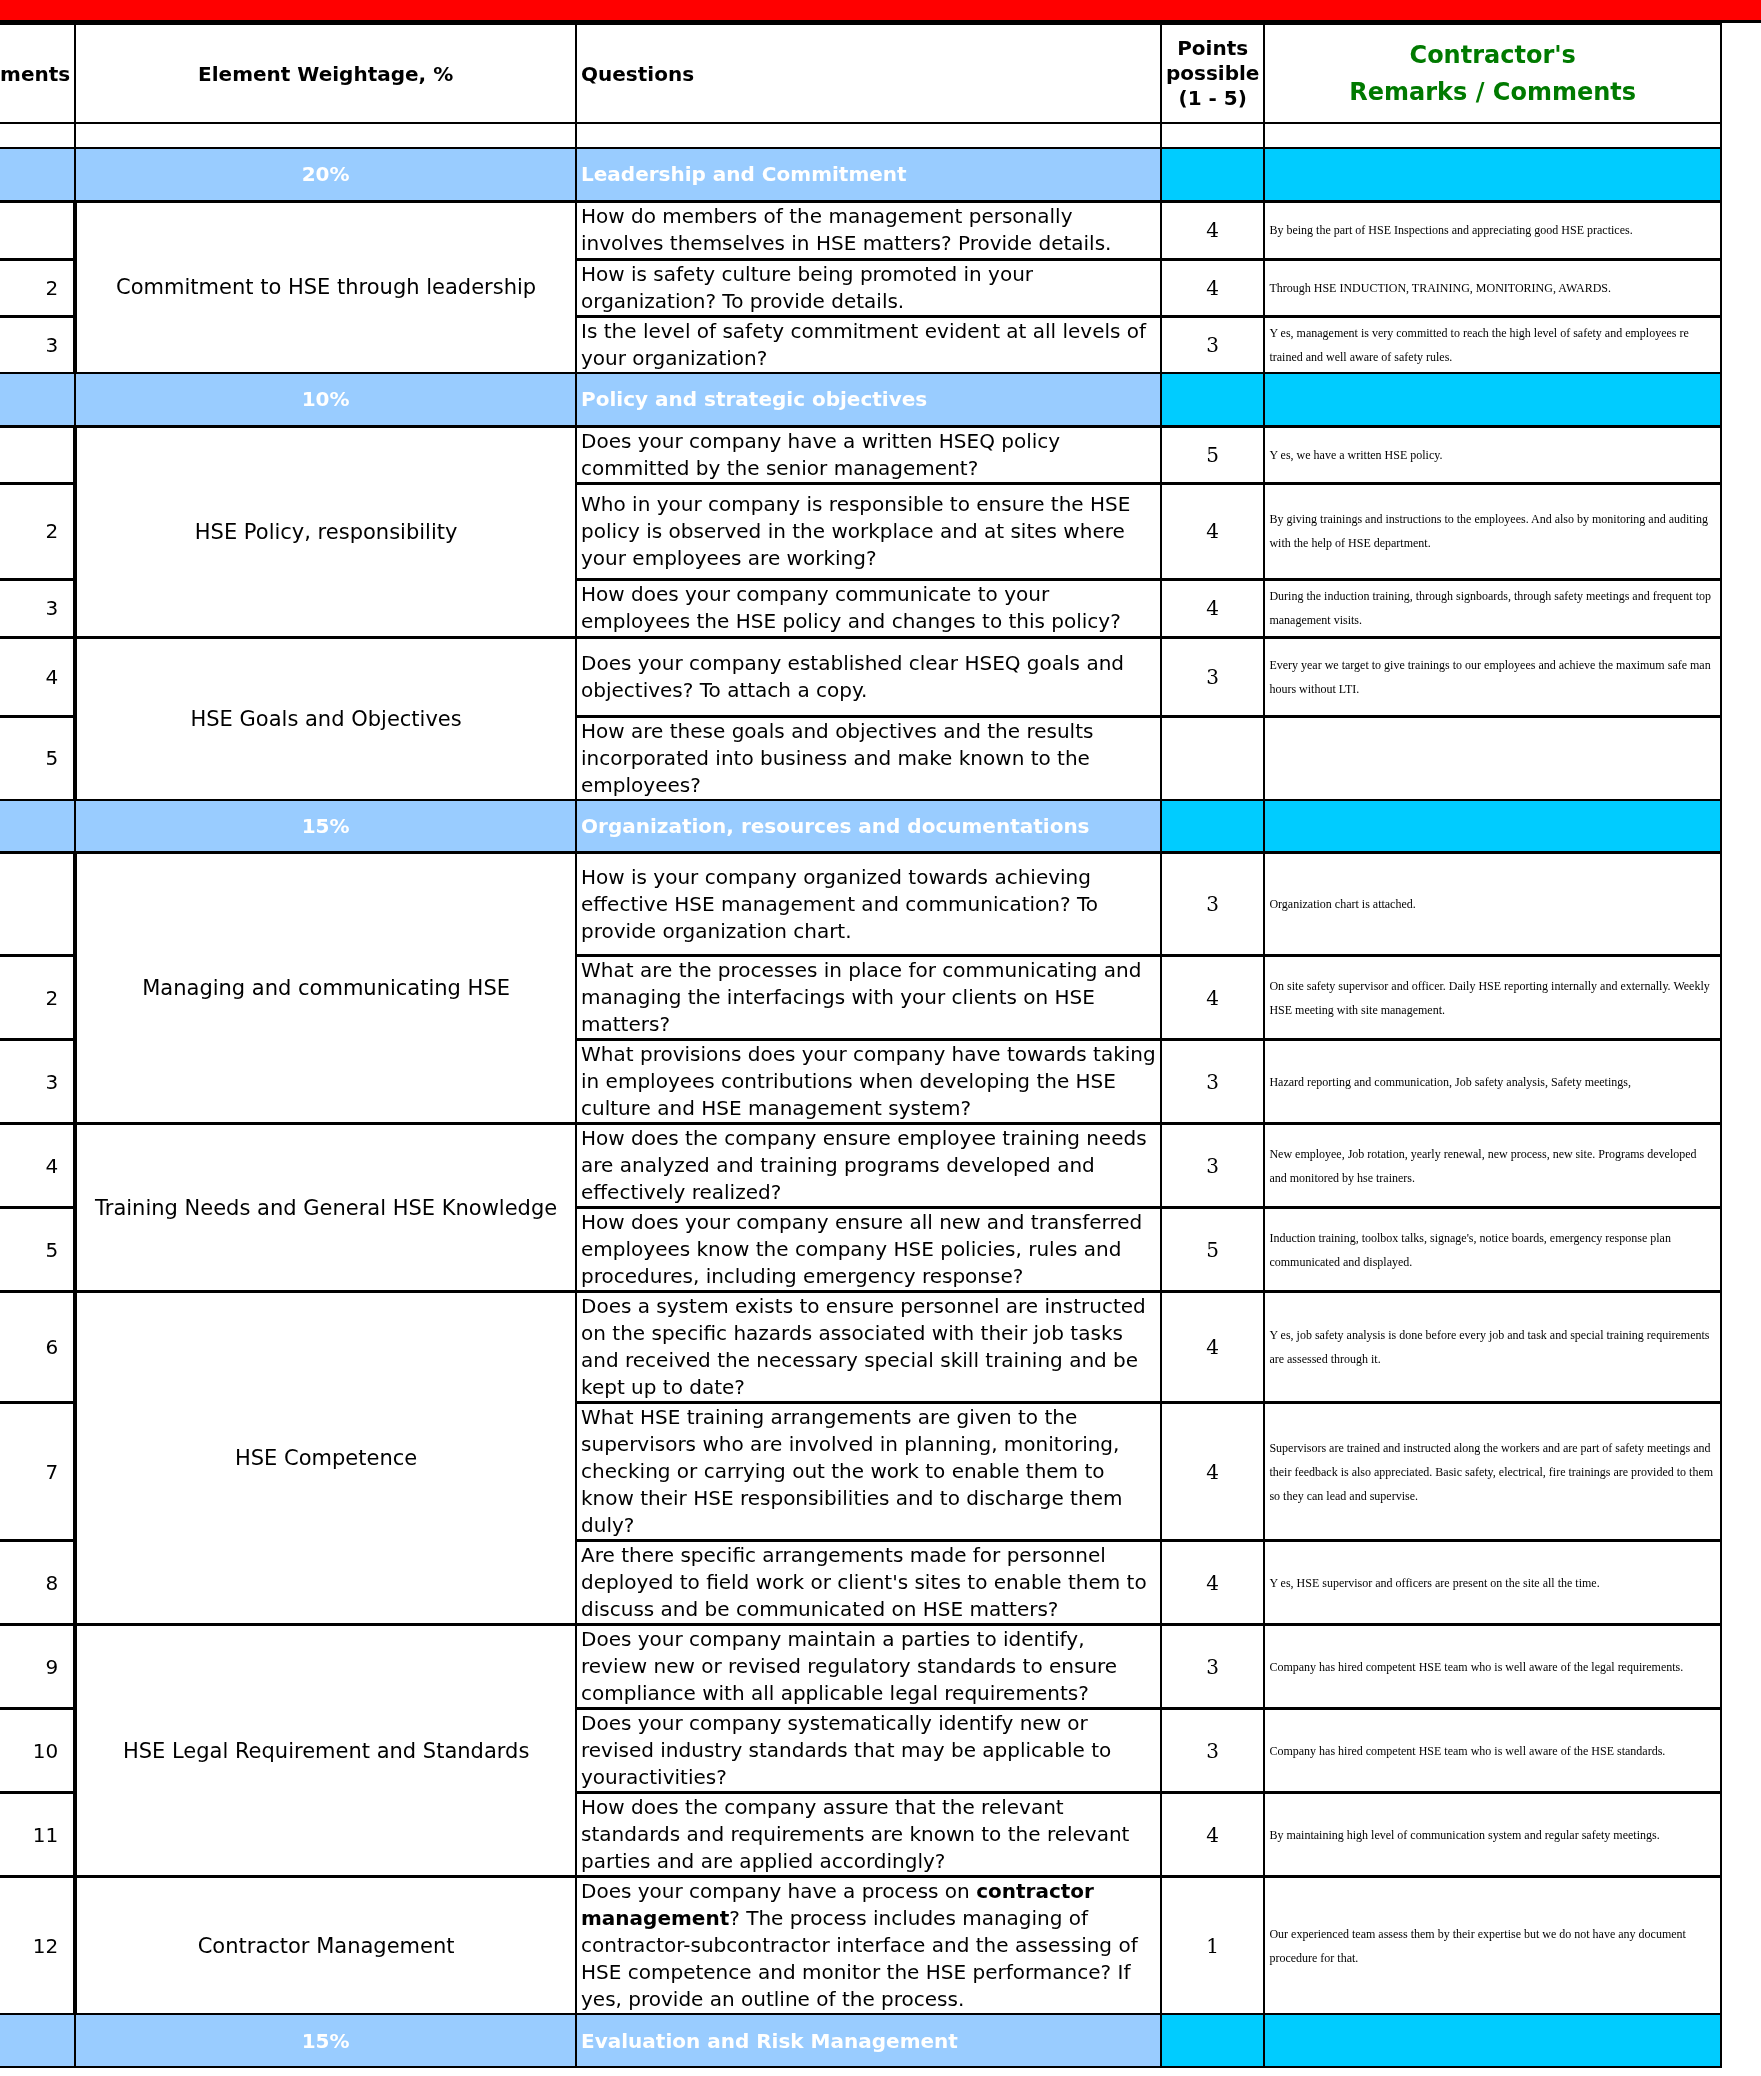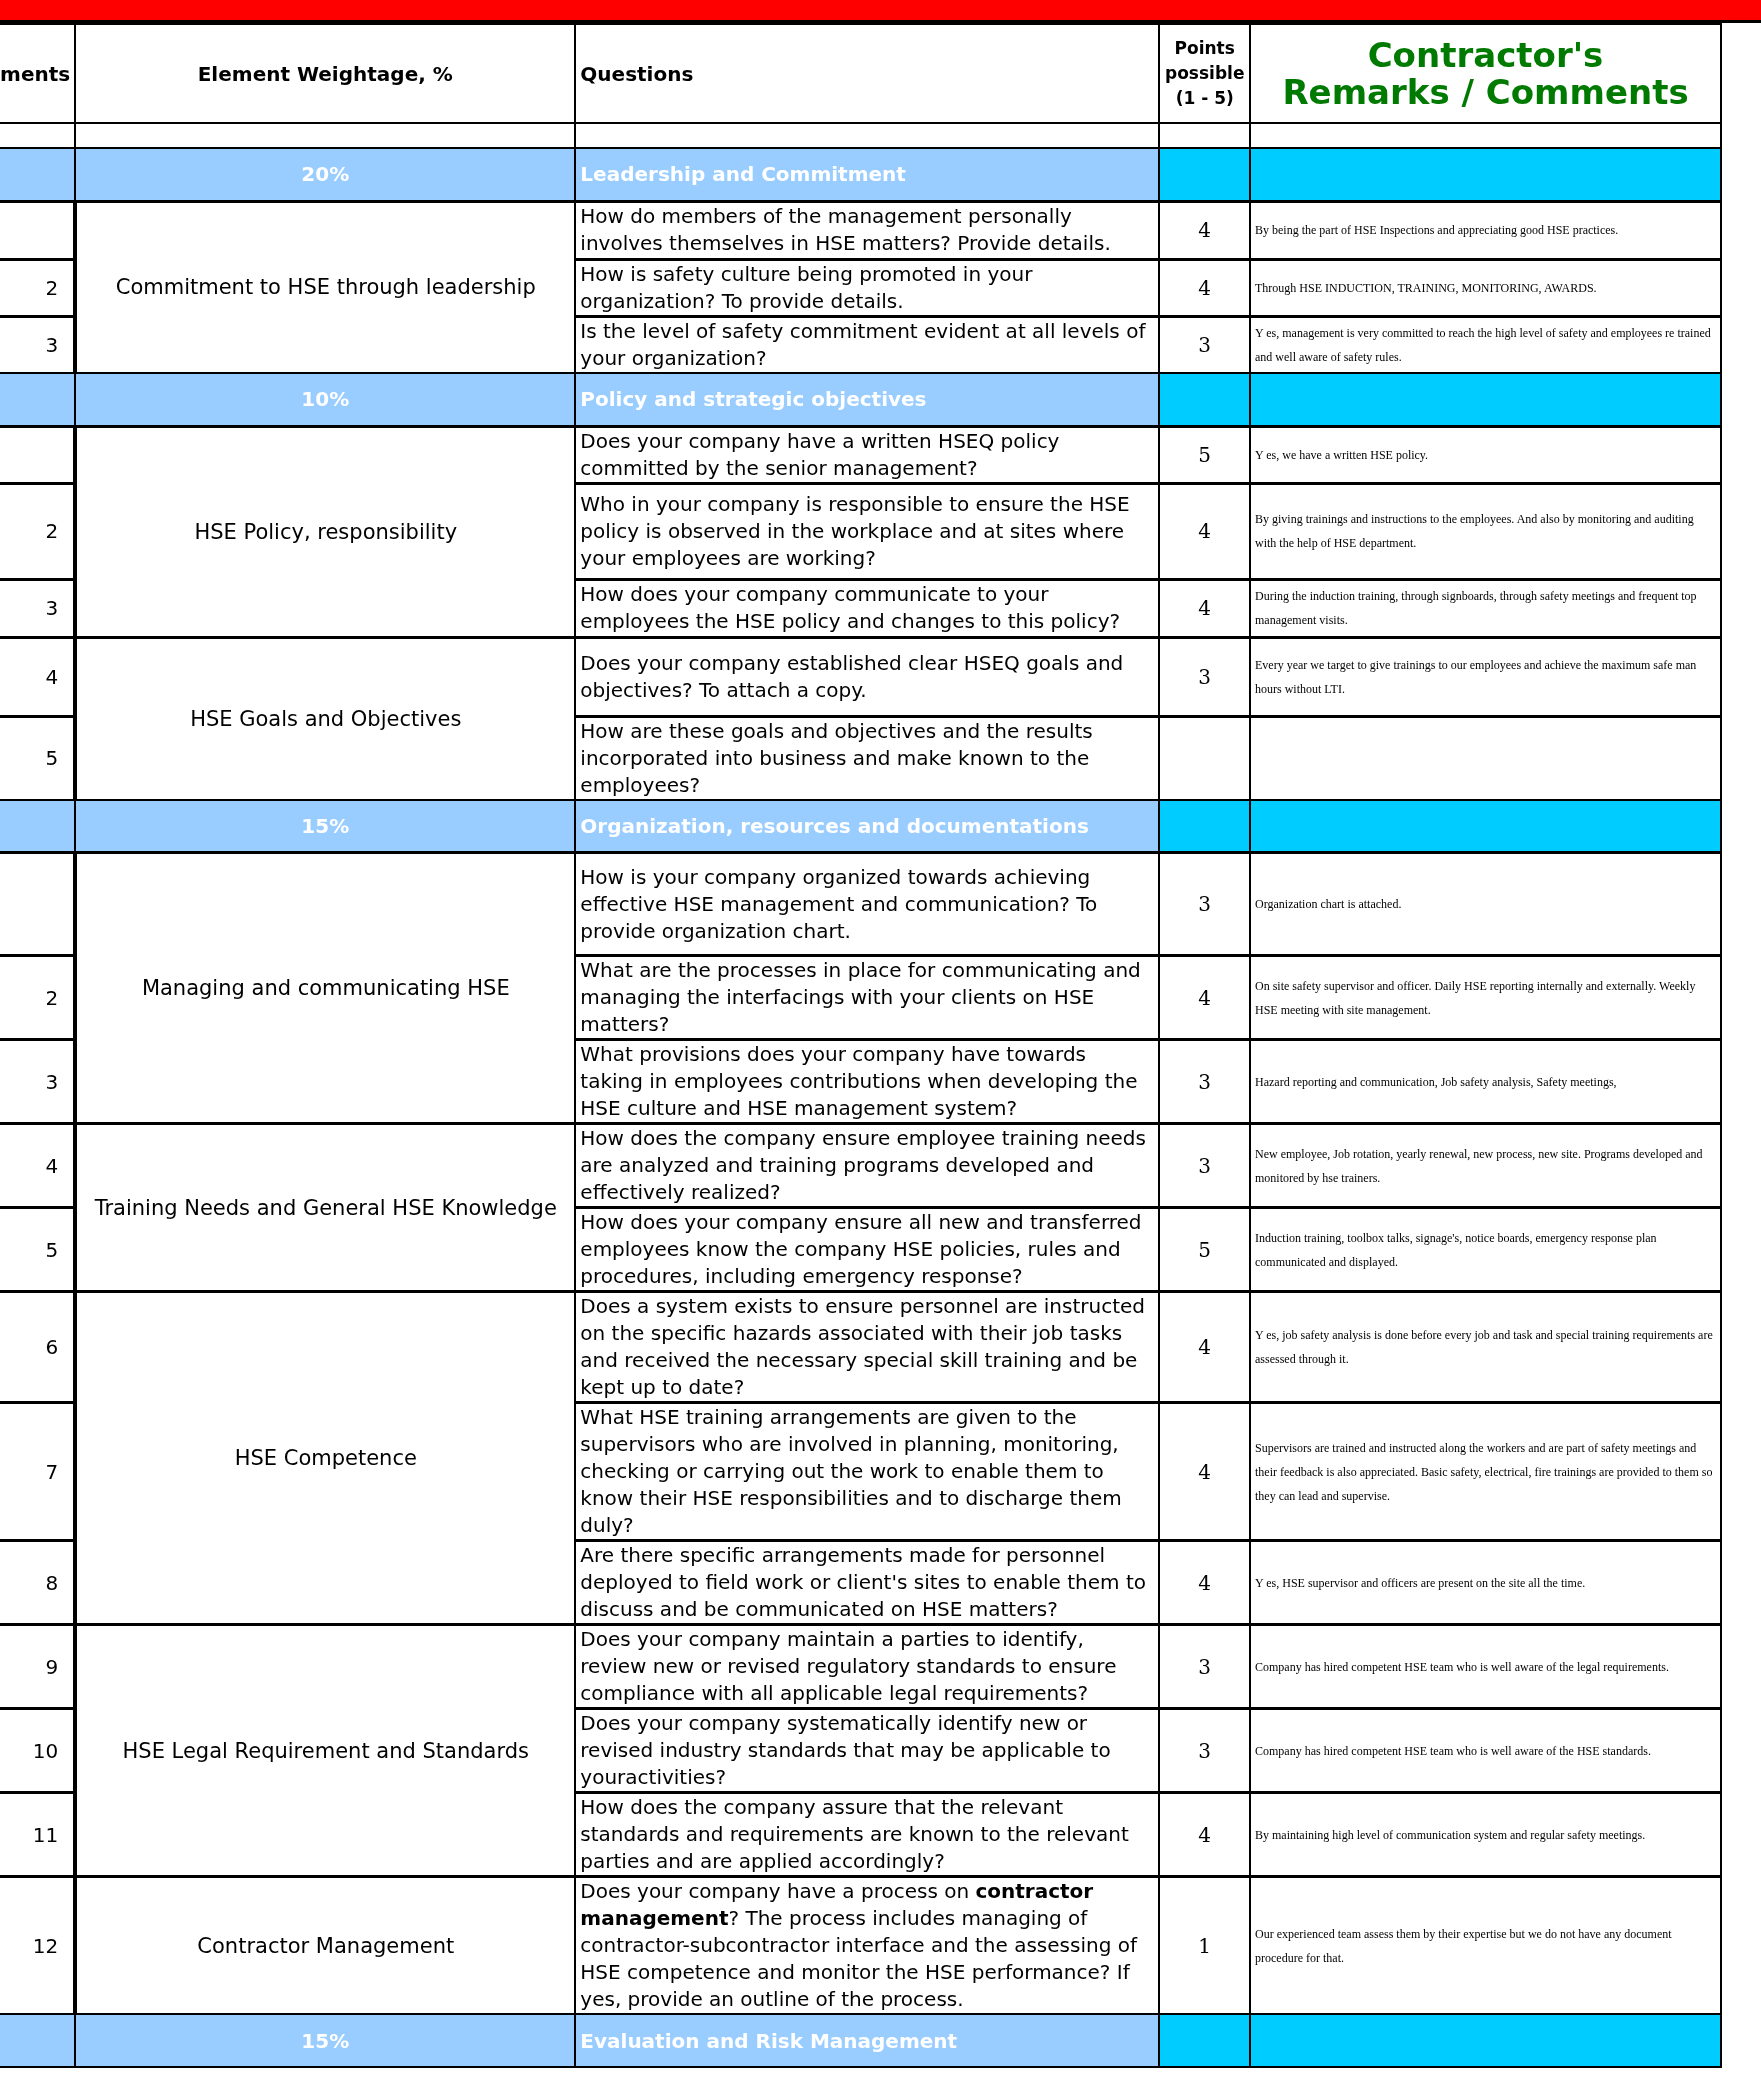--- a/index.html
+++ b/index.html
@@ -10,22 +10,22 @@
   td, th { border: 2px solid #000; padding: 0 4px; vertical-align: middle; overflow: hidden; }
   th { font-weight: bold; font-size: 20px; }
   .c-no { width: 109px; }
   .c-el { width: 590px; }
   .c-q { width: 692px; }
   .c-pt { width: 91px; }
   .c-rm { width: 533px; }
   .hdr-row { height: 99px; }
   .hdr-row th.left { text-align: left; }
   .hdr-row th.center { text-align: center; }
-  .hdr-rm { color: #007a00; font-size: 34px; line-height: 37px; text-align: center; }
-  .hdr-pt { font-size: 17px; line-height: 25px; text-align: center; }
+  .hdr-rm { color: #007a00; font-size: 24px; line-height: 37px; text-align: center; }
+  .hdr-pt { font-size: 20px; line-height: 25px; text-align: center; }
   .blank-row { height: 25px; }
   .sec-row { height: 53px; }
   .sec-row td { background: #99ccff; color: #ffffff; font-weight: bold; font-size: 20px; border-left-color: #99ccff; }
   .sec-row td.pt, .sec-row td.rm { background: #00ccff; }
   .sec-row td.w { text-align: center; }
   .num { font-size: 20px; text-align: right; padding-right: 15px; border-right-width: 4px; }
   .elem { font-size: 21px; text-align: center; line-height: 28px; }
   .q { font-size: 20px; line-height: 27px; }
   .pt { font-family: "DejaVu Serif", serif; font-size: 20px; text-align: center; }
   .rm { font-family: "Liberation Serif", serif; font-size: 12px; line-height: 24px; }

